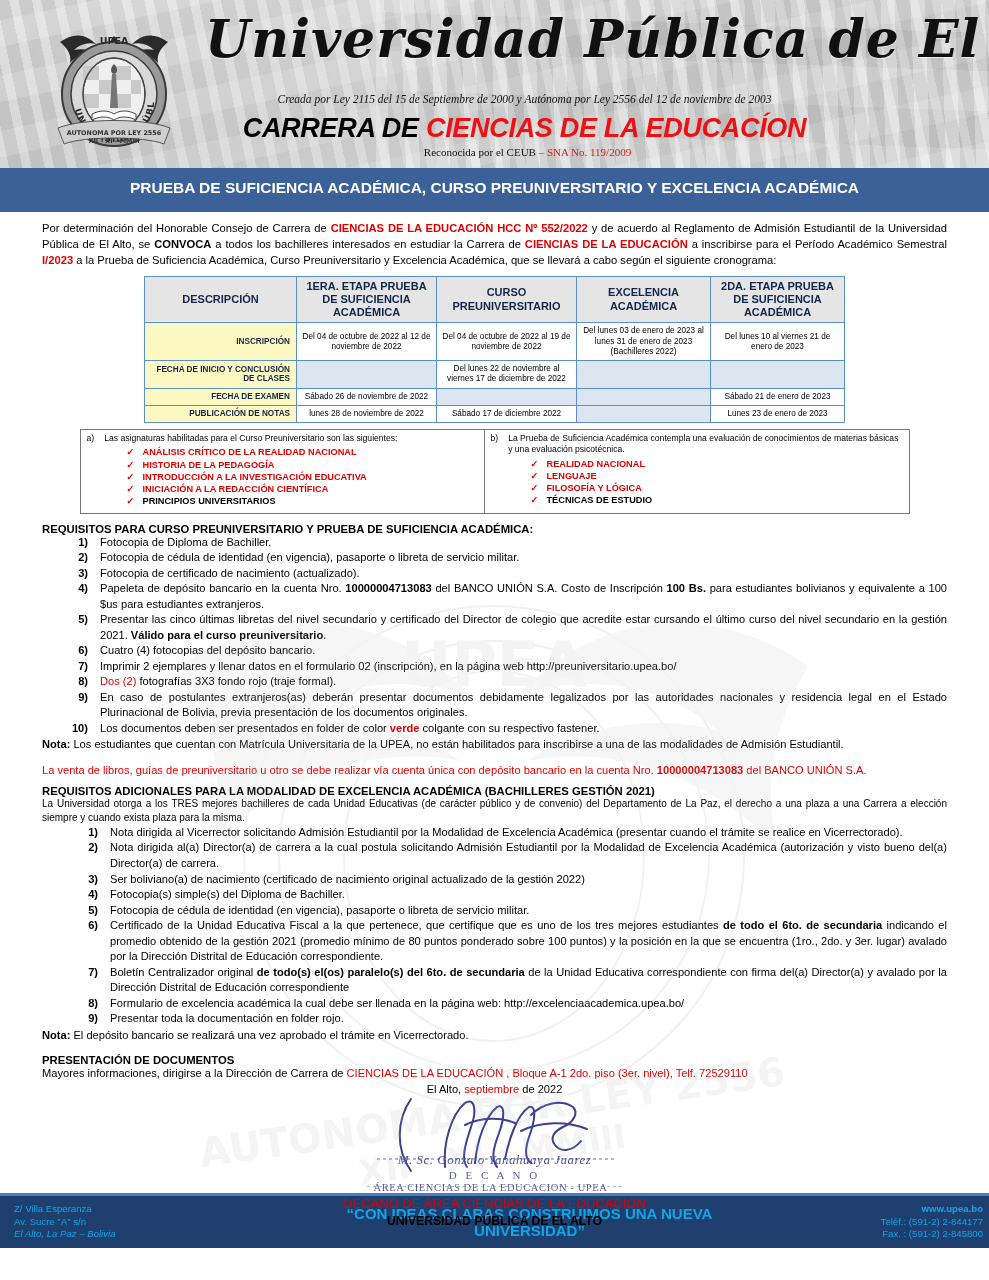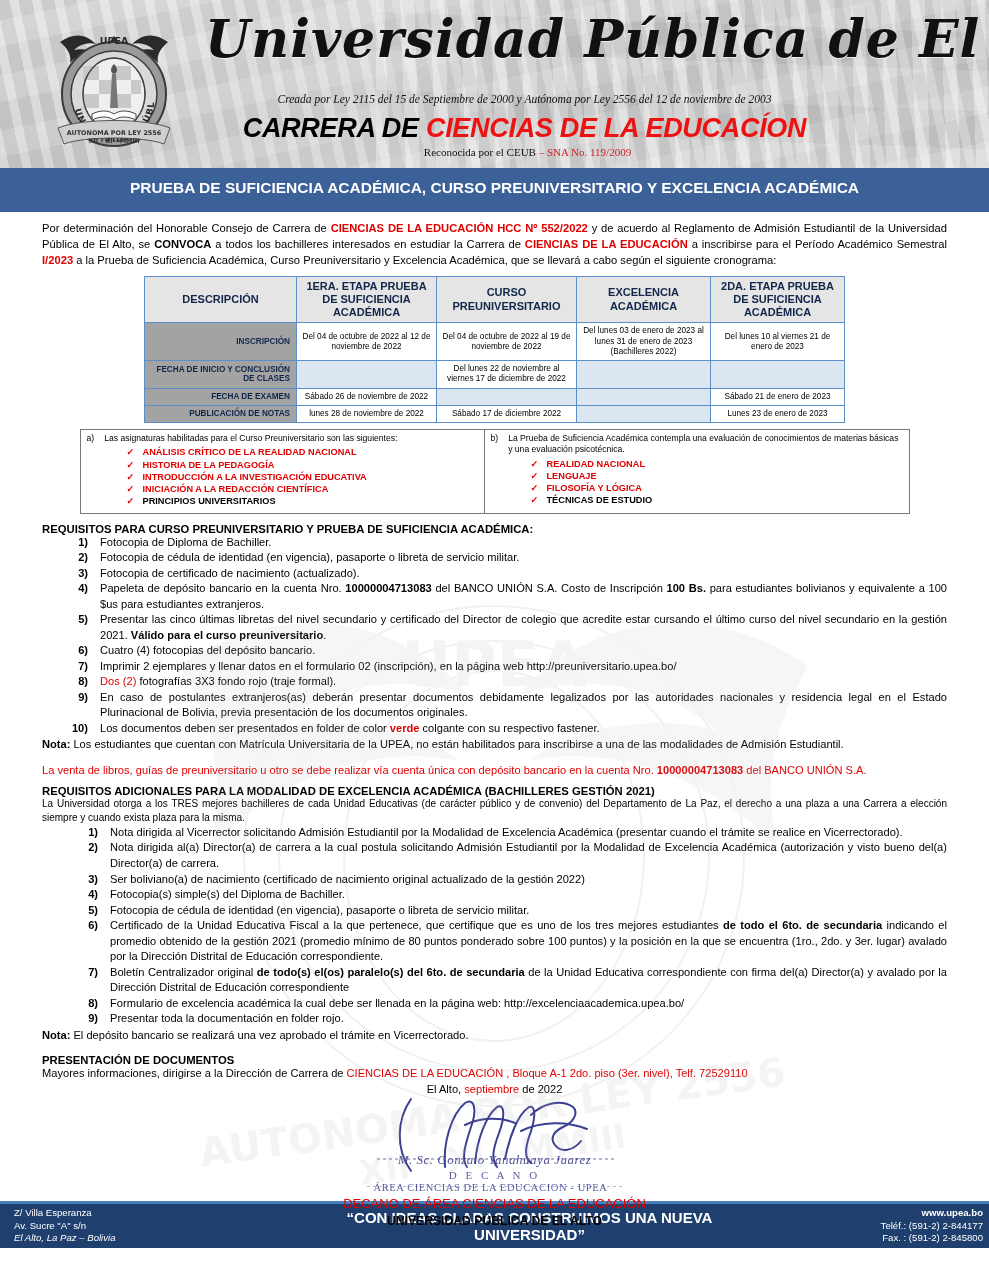--- a/index.html
+++ b/index.html
@@ -141,21 +141,21 @@
   }
   table.sched th{
     background:#e5e5e5;
     color:#12264a;
     font-size:11px;
     font-weight:bold;
     height:26px;
     line-height:1.2;
   }
   table.sched td.rowhdr{
-    background:#a3a3a3;
+    background:#fef9c3;
     color:#12264a;
     font-weight:bold;
     text-align:right;
     padding-right:6px;
     font-size:8.2px;
     line-height:1.2;
   }
   table.sched td.val{ background:#ffffff; line-height:1.25; }
   table.sched td.empty{ background:#dce6f1; }
   .col-desc{ width:152px; }
@@ -237,22 +237,22 @@
     position:absolute; left:0; right:0; top:99px; text-align:center;
     font-size:13px; color:#e00000;
   }
   .dec-black{
     position:absolute; left:0; right:0; top:117px; text-align:center;
     font-size:12.2px; font-weight:bold; color:#000;
   }
 
   
   .footer{
-    position:absolute; left:0; bottom:32px; width:989px; height:44px;
-    background:#1f3f6e; color:#ffffff;
+    position:absolute; left:0; bottom:32px; width:989px; height:52px;
+    background:#1f3f6e; color:#0ea5e9;
     display:flex; align-items:center;
   }
   .footer:before{
     content:""; position:absolute; left:0; top:-3px; width:989px; height:3px; background:#4a7fbe;
   }
   .f-left{ width:300px; padding-left:14px; font-size:9.6px; line-height:1.32; }
   .f-left .it{ font-style:italic; }
   .f-mid{ flex:1; text-align:center; font-size:15px; font-weight:bold; }
   .f-right{ width:230px; text-align:right; padding-right:6px; font-size:9.6px; line-height:1.32; }
 </style>

